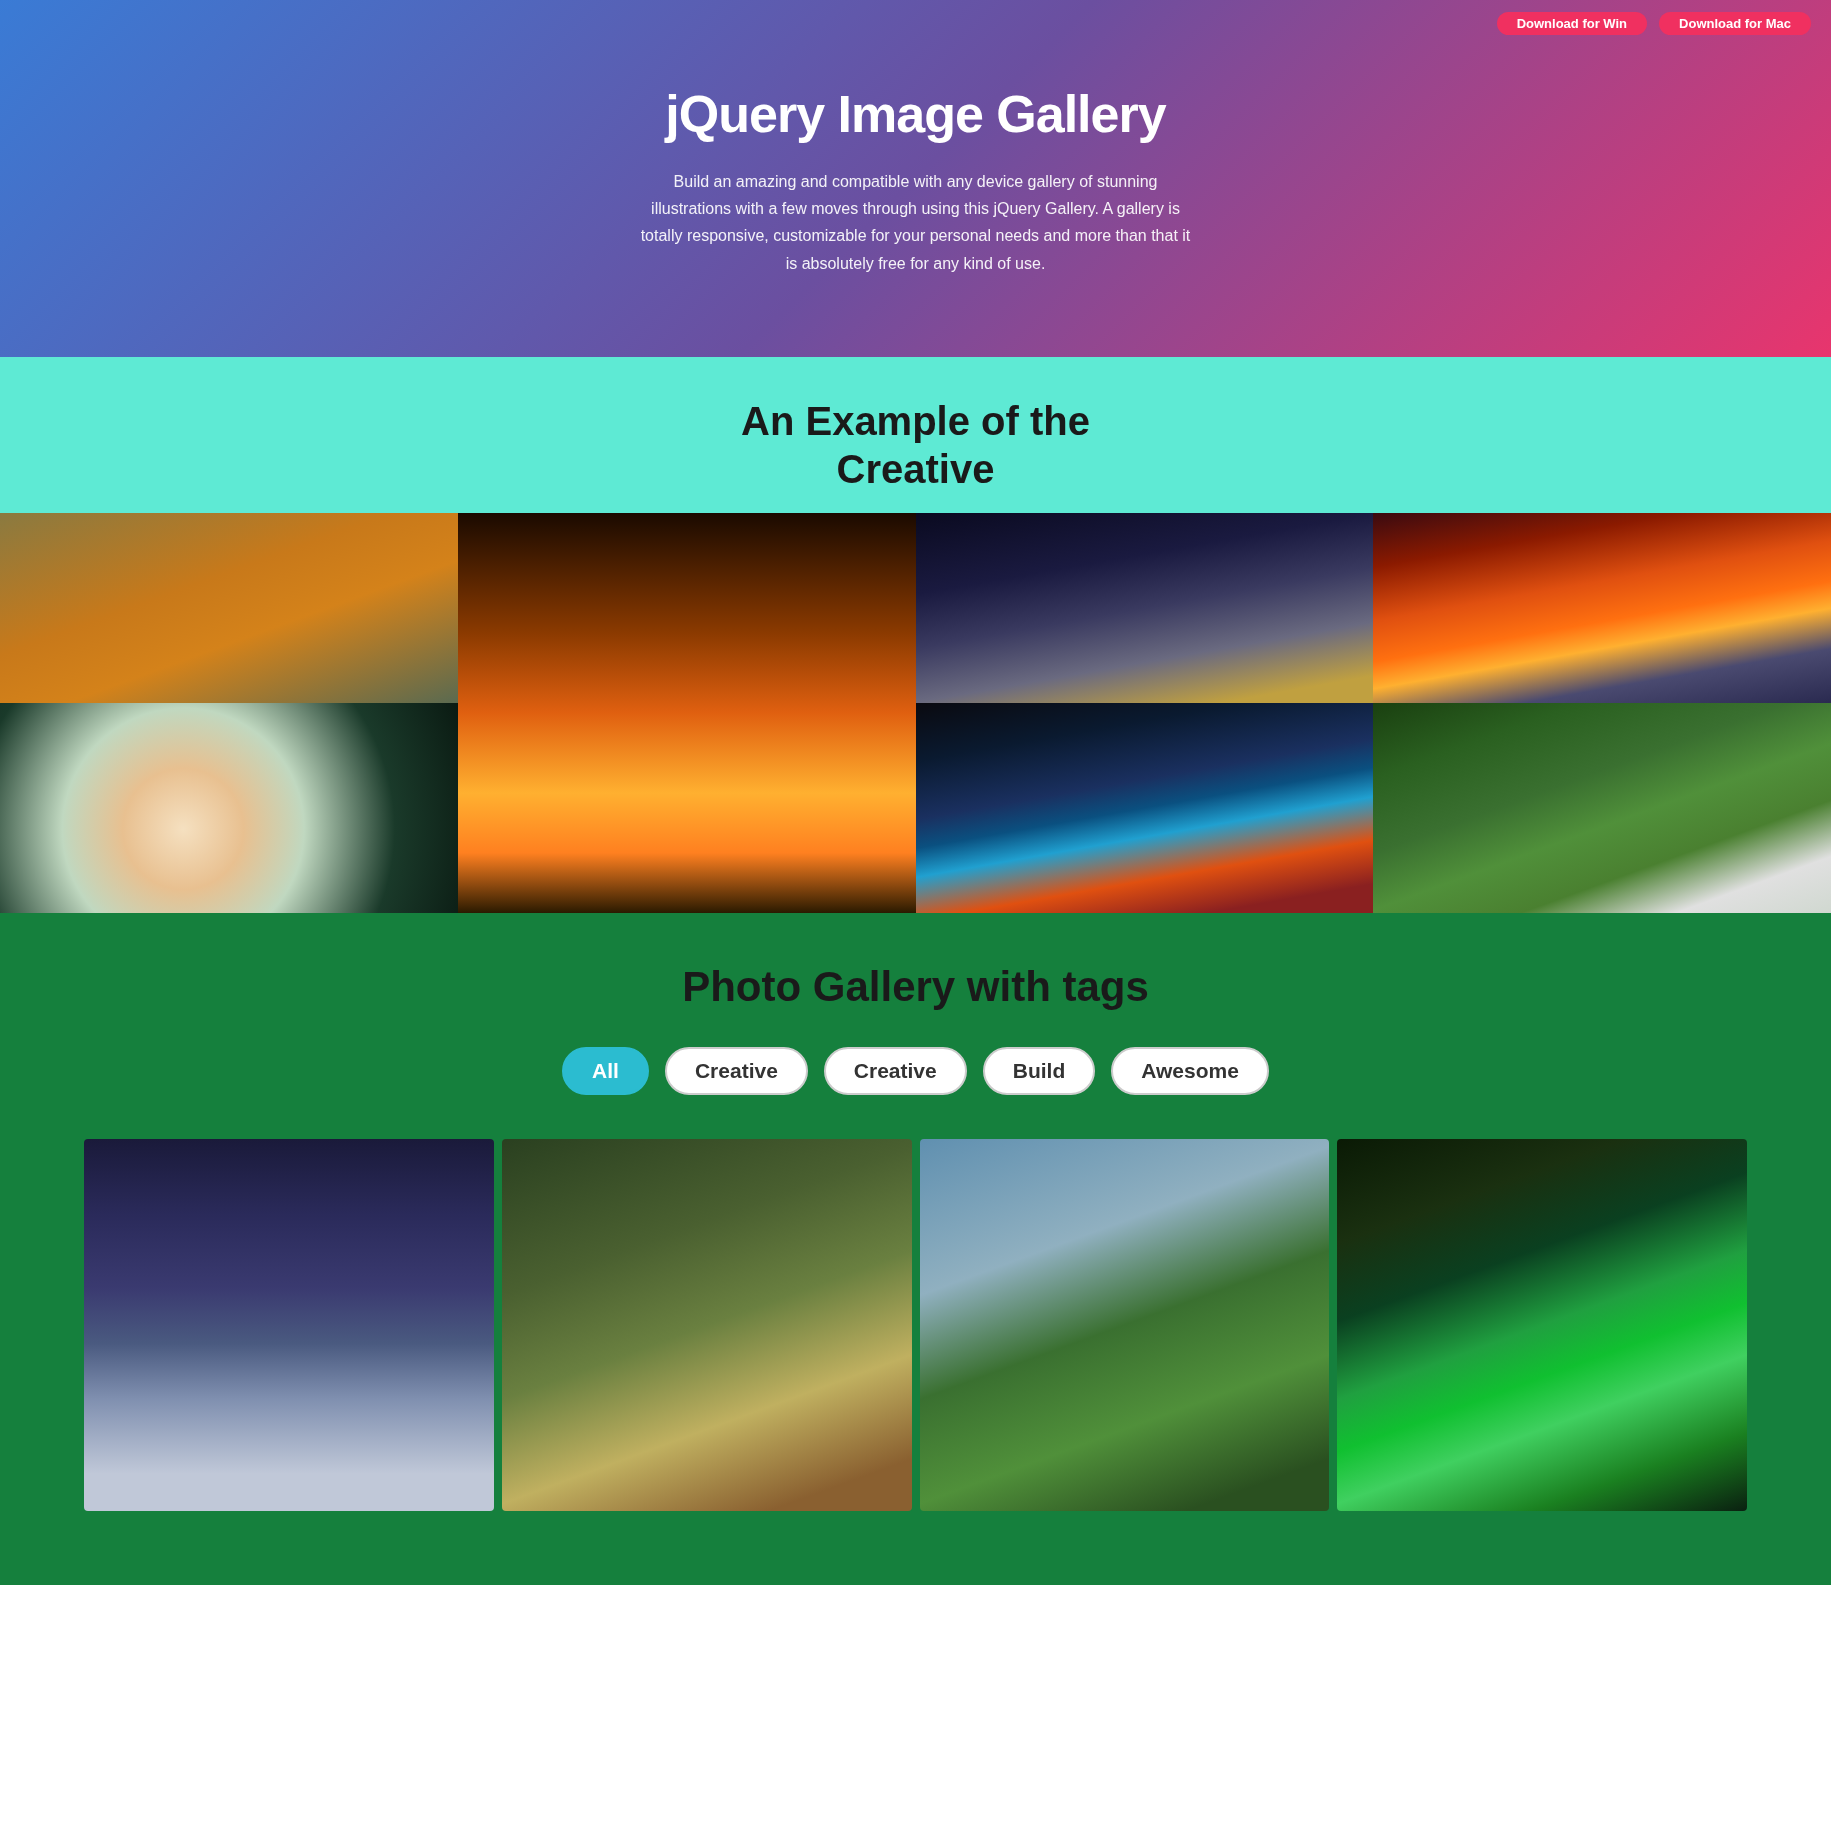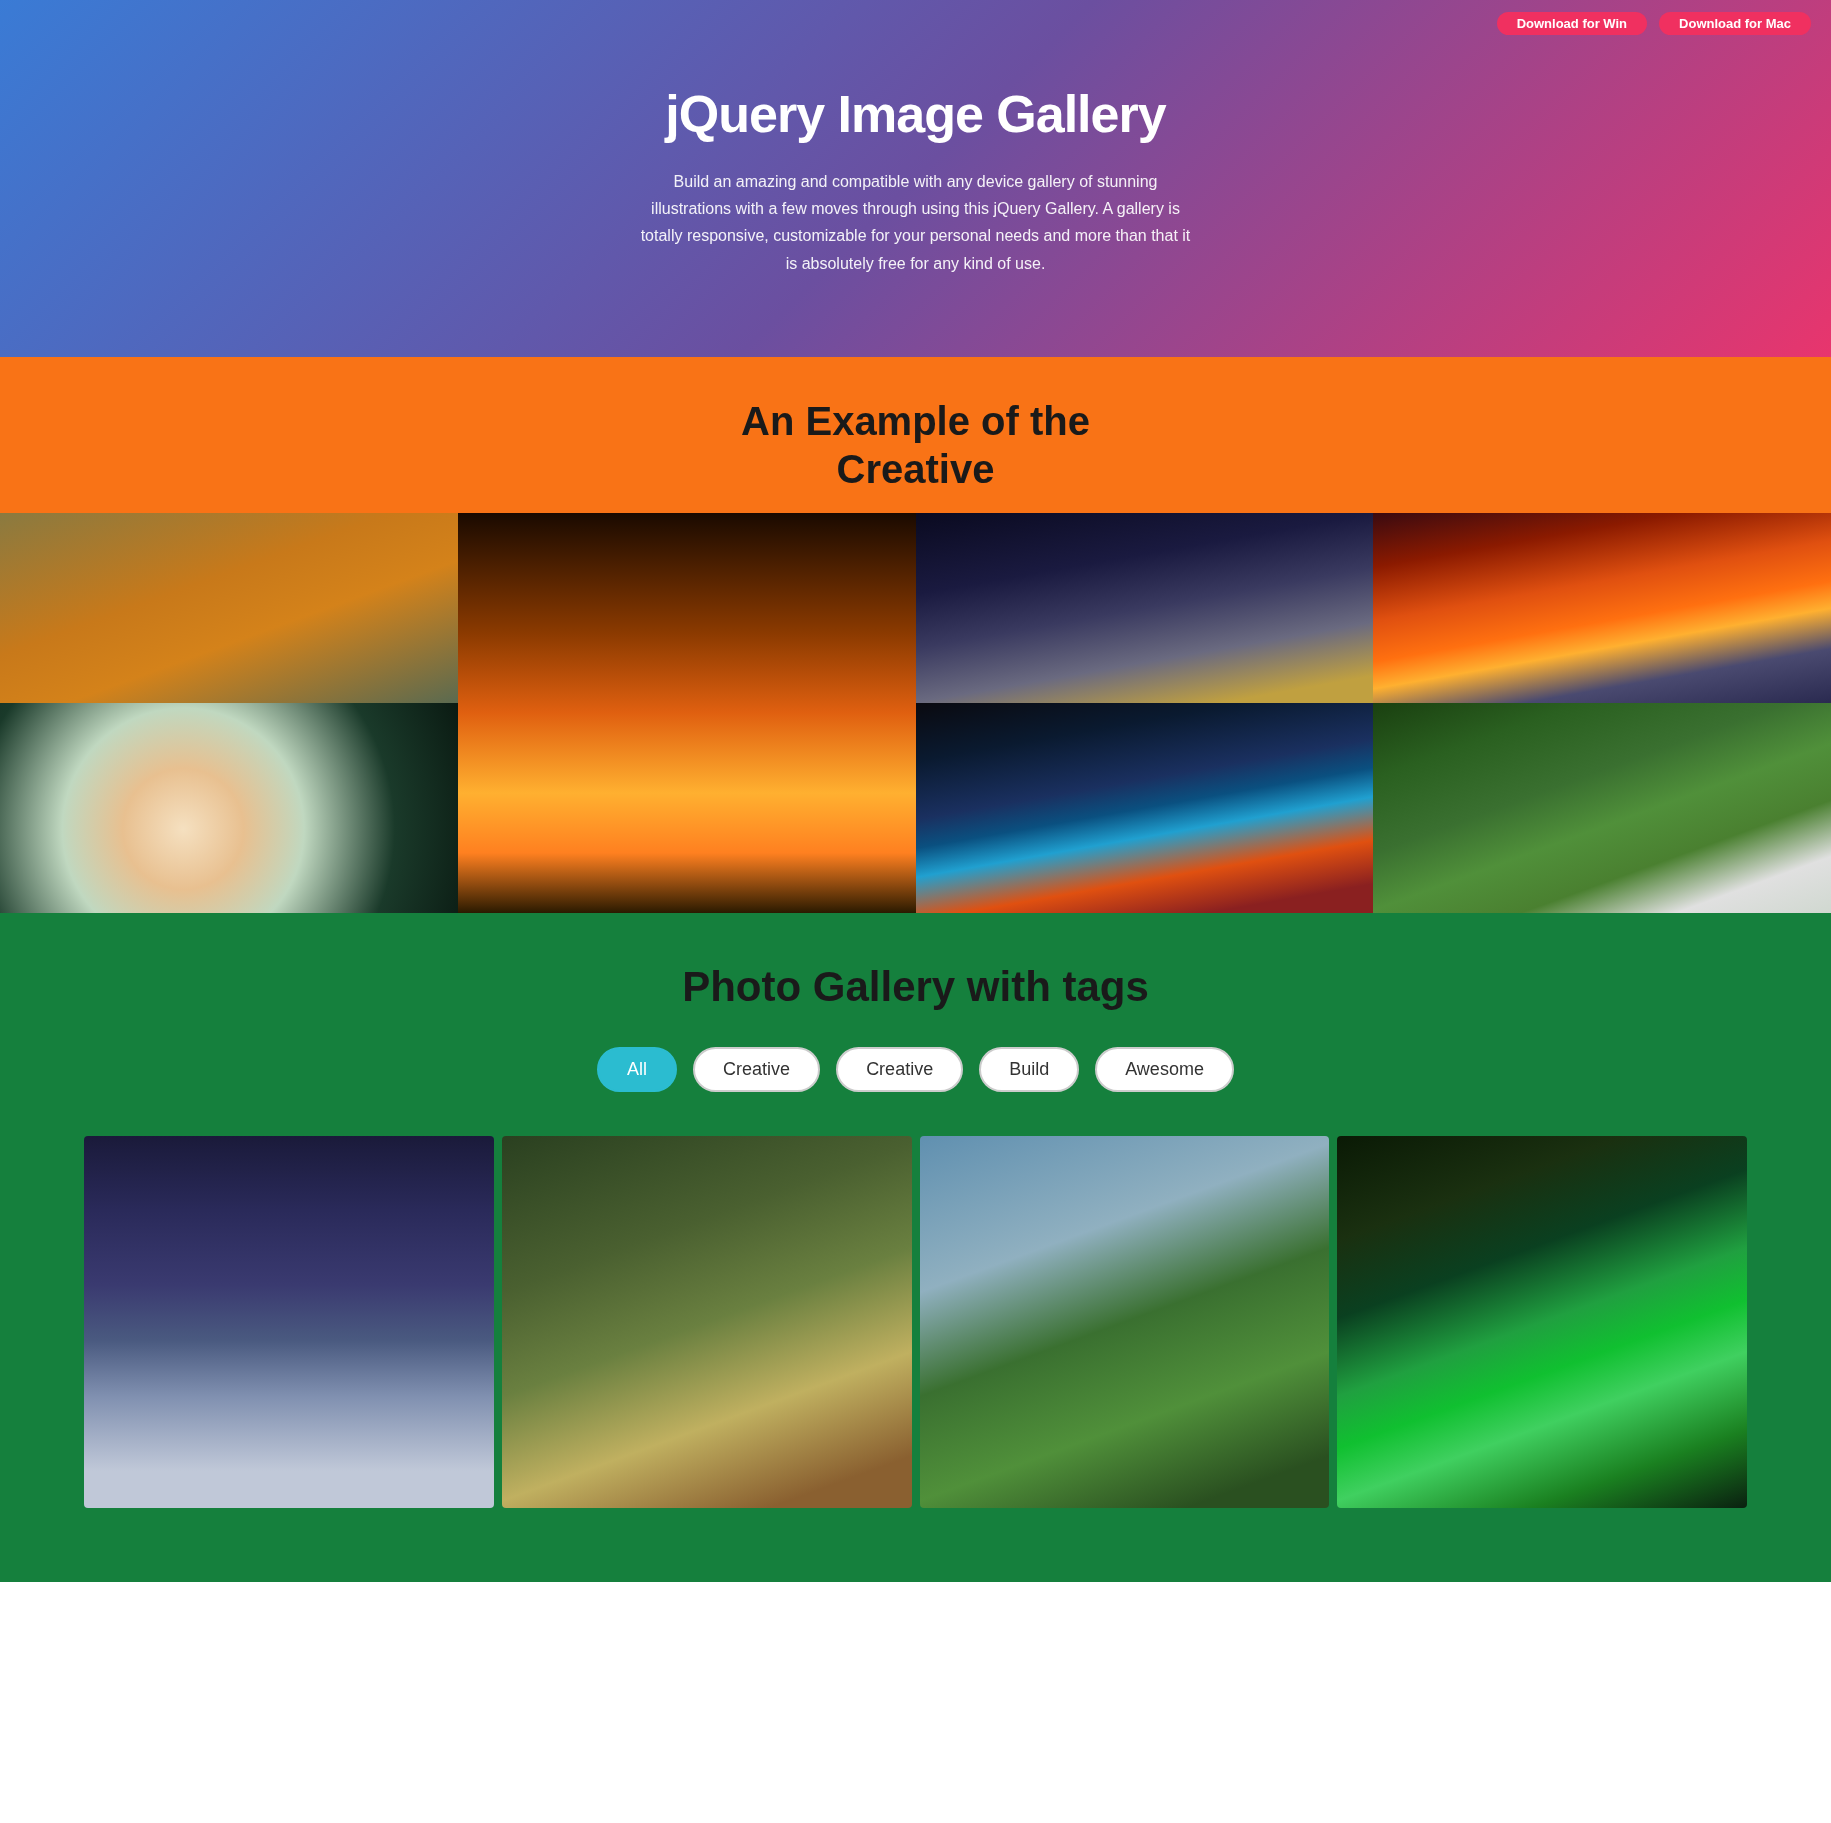--- a/index.html
+++ b/index.html
@@ -44,21 +44,21 @@
       font-size: 16px;
       line-height: 1.7;
       max-width: 560px;
       margin: 0 auto;
     }
 
     
     .section-title {
       text-align: center;
       padding: 40px 12px 20px;
-      background: #f97316;
+      background: #5eead4;
     }
     .section-title h2 {
       font-size: 40px;
       font-weight: 900;
       color: #1a1a1a;
       line-height: 1.2;
     }
 
     
     .mosaic-gallery {
@@ -107,22 +107,22 @@
     .tags-row {
       display: flex;
       justify-content: center;
       gap: 16px;
       flex-wrap: wrap;
       margin-bottom: 40px;
     }
     .tag-btn {
       border-radius: 30px;
       padding: 10px 28px;
-      font-size: 18px;
-      font-weight: 400;
+      font-size: 21px;
+      font-weight: 700;
       cursor: pointer;
       border: 2px solid #ccc;
       background: #fff;
       color: #333;
     }
     .tag-btn.active {
       background: #2bbcd0;
       border-color: #2bbcd0;
       color: #fff;
     }

